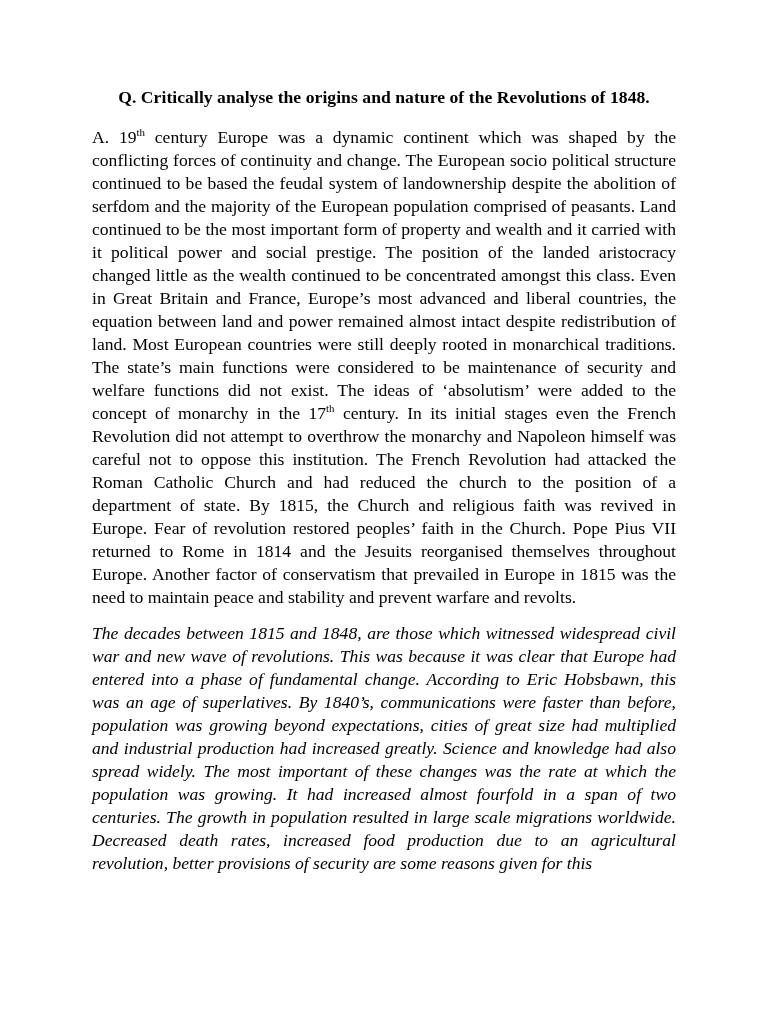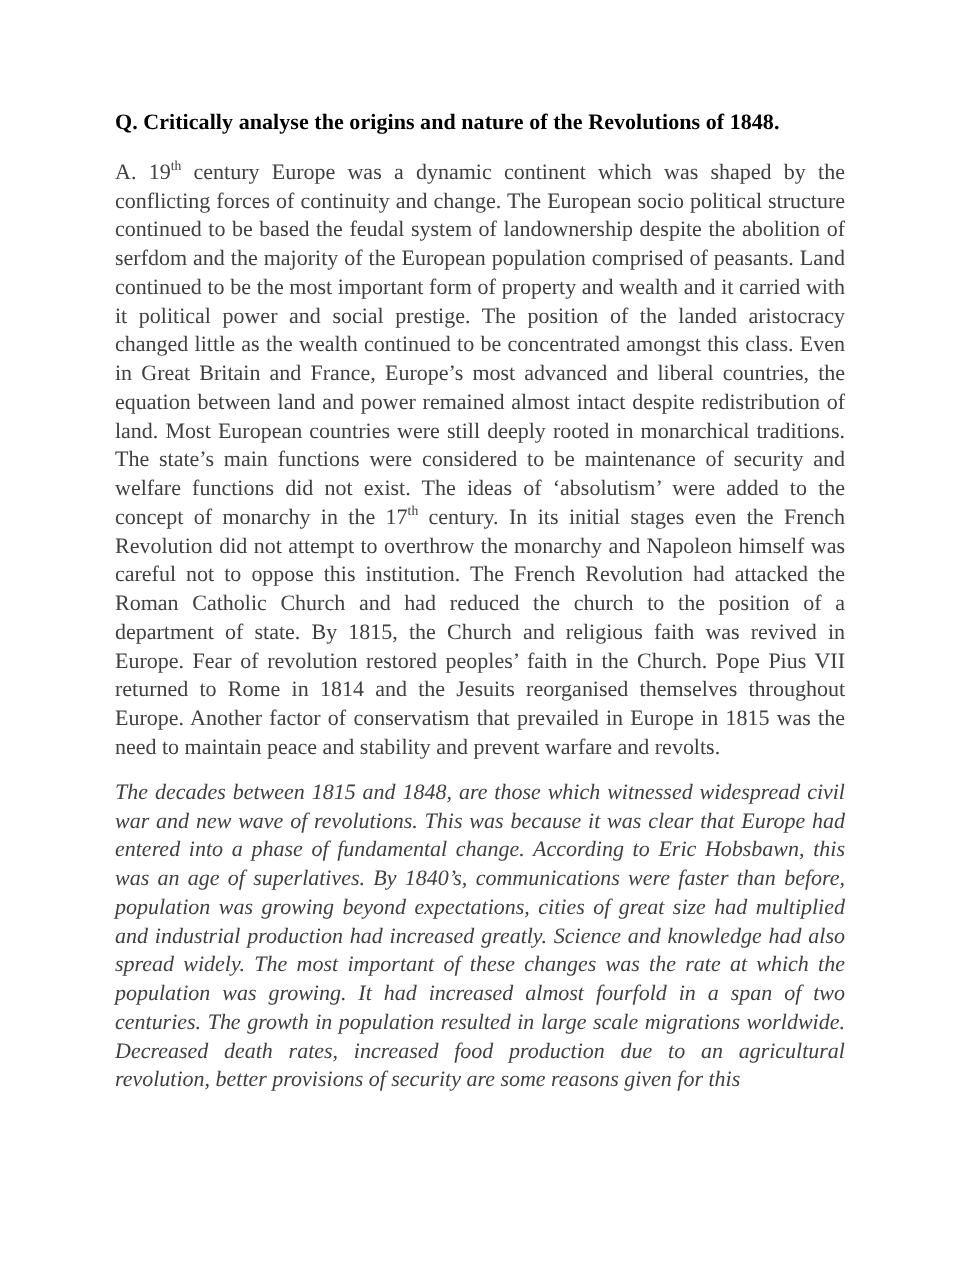--- a/index.html
+++ b/index.html
@@ -24,31 +24,31 @@
     top: 86px;
     width: 584px;
   }
 
   .doc-title {
     font-family: "Liberation Serif", "DejaVu Serif", serif;
     font-weight: bold;
     font-size: 17.6px;
     line-height: 23px;
     color: #000000;
-    text-align: left;
+    text-align: center;
     margin: 0 0 17px 0;
     letter-spacing: 0.05px;
   }
 
   .doc-paragraph {
     font-family: "Liberation Serif", "DejaVu Serif", serif;
     font-weight: normal;
     font-size: 17.6px;
     line-height: 23px;
-    color: #404040;
+    color: #000000;
     text-align: justify;
     text-justify: inter-word;
     margin: 0 0 13px 0;
     -webkit-hyphens: none;
     hyphens: none;
   }
 
   .doc-paragraph:last-child {
     margin-bottom: 0;
     font-style: italic;

